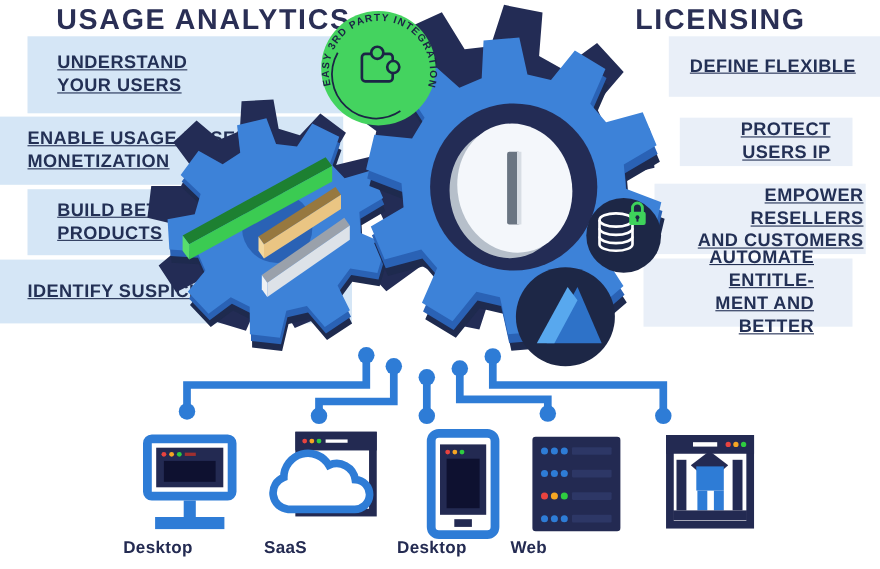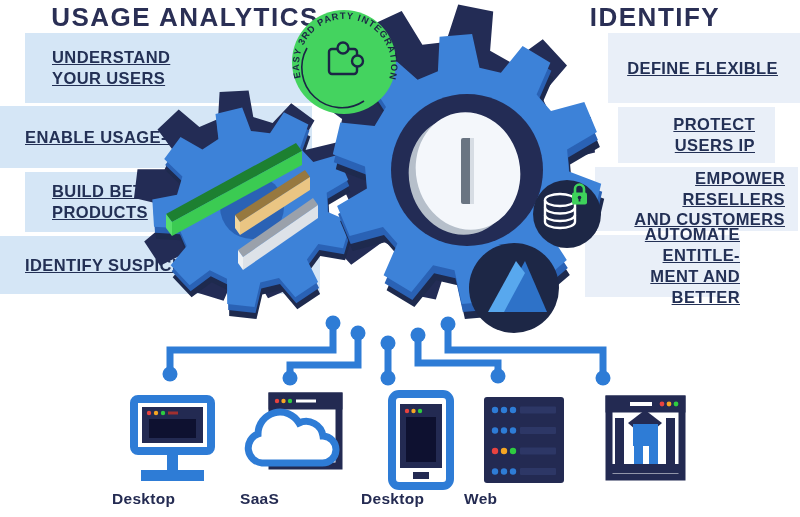--- a/index.html
+++ b/index.html
@@ -15,49 +15,50 @@
   .devlabel{position:absolute;font-weight:bold;font-size:15.5px;color:#242b52;
             text-align:left;width:120px;letter-spacing:.3px;}
   svg.overlay{position:absolute;left:0;top:0;width:800px;height:517px;}
 </style>
 </head>
 <body>
 
 <div class="stage">
 
   <div class="title" style="left:50px;top:2px;width:270px;">USAGE ANALYTICS</div>
-  <div class="title" style="left:540px;top:2px;width:230px;">IDENTIFY</div>
+  <div class="title" style="left:540px;top:2px;width:230px;">LICENSING</div>
 
   <div class="box lbox" style="left:25px;top:33px;width:270px;height:70px;padding-left:27px;">
     <span>UNDERSTAND</span>
     <span>YOUR USERS</span>
   </div>
   <div class="box lbox" style="left:0;top:106px;width:287px;height:62px;padding-left:25px;">
     <span>ENABLE USAGE-BASED</span>
+    <span>MONETIZATION</span>
   </div>
   <div class="box lbox" style="left:25px;top:172px;width:275px;height:60px;padding-left:27px;">
     <span>BUILD BETTER</span>
     <span>PRODUCTS</span>
   </div>
   <div class="box lbox" style="left:0;top:236px;width:295px;height:58px;padding-left:25px;">
     <span>IDENTIFY SUSPICIOUS</span>
   </div>
 
-  <div class="box rbox" style="left:608px;top:33px;width:170px;height:70px;padding-right:22px;">
+  <div class="box rbox" style="left:608px;top:33px;width:170px;height:55px;padding-right:22px;">
     <span>DEFINE FLEXIBLE</span>
   </div>
-  <div class="box rbox" style="left:618px;top:107px;width:137px;height:56px;padding-right:20px;justify-content:center;">
+  <div class="box rbox" style="left:618px;top:107px;width:137px;height:44px;padding-right:20px;justify-content:center;">
     <span>PROTECT</span>
     <span>USERS IP</span>
   </div>
-  <div class="box rbox" style="left:595px;top:167px;width:190px;height:64px;padding-right:13px;">
+  <div class="box rbox" style="left:595px;top:167px;width:190px;height:64px;padding-right:2px;">
     <span>EMPOWER RESELLERS</span>
     <span>AND CUSTOMERS</span>
   </div>
-  <div class="box rbox" style="left:585px;top:235px;width:155px;height:62px;">
+  <div class="box rbox" style="left:585px;top:235px;width:155px;height:62px;padding-right:35px;">
     <span>AUTOMATE ENTITLE-</span>
     <span>MENT AND BETTER</span>
   </div>
 
   <svg class="overlay" viewBox="0 0 800 517">
 
     <polygon fill="#232c55" points="551.9,185.0 583.9,208.3 566.4,239.4 529.9,224.3 512.5,240.4 524.7,278.0 492.3,292.9 471.6,259.2 448.0,262.0 435.8,299.6 400.8,292.6 403.9,253.2 383.2,241.6 351.2,264.8 327.0,238.6 352.7,208.6 342.7,186.9 303.2,186.9 299.0,151.5 337.4,142.3 342.1,119.0 310.1,95.7 327.6,64.6 364.1,79.7 381.5,63.6 369.3,26.0 401.7,11.1 422.4,44.8 446.0,42.0 458.2,4.4 493.2,11.4 490.1,50.8 510.8,62.4 542.8,39.2 567.0,65.4 541.3,95.4 551.3,117.1 590.8,117.1 595.0,152.5 556.6,161.7"></polygon>
     <polygon fill="#232c55" points="317.6,215.4 340.3,230.3 327.2,256.3 301.7,246.9 287.0,260.8 294.7,286.8 268.0,298.2 254.5,274.7 234.4,275.8 223.6,300.7 195.8,292.3 200.6,265.6 184.4,253.5 160.1,265.7 144.2,241.4 165.0,224.0 160.4,204.3 134.0,198.0 137.5,169.2 164.6,169.2 173.7,151.2 157.5,129.4 178.7,109.5 199.4,127.0 218.0,119.1 219.6,92.0 248.6,90.4 253.3,117.1 272.6,122.9 291.2,103.2 314.5,120.6 300.9,144.1 311.9,161.0 338.9,157.9 345.5,186.2 320.0,195.4"></polygon>
 
     <g>

